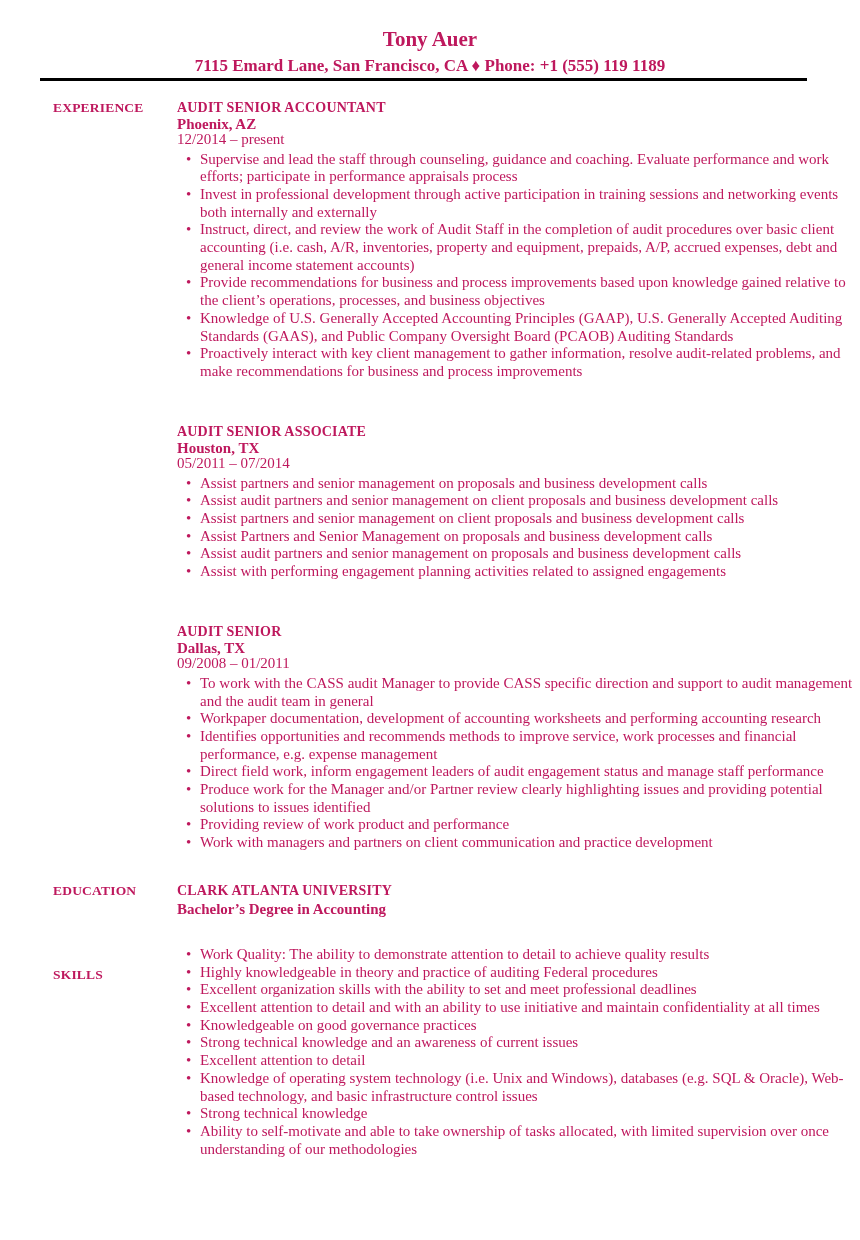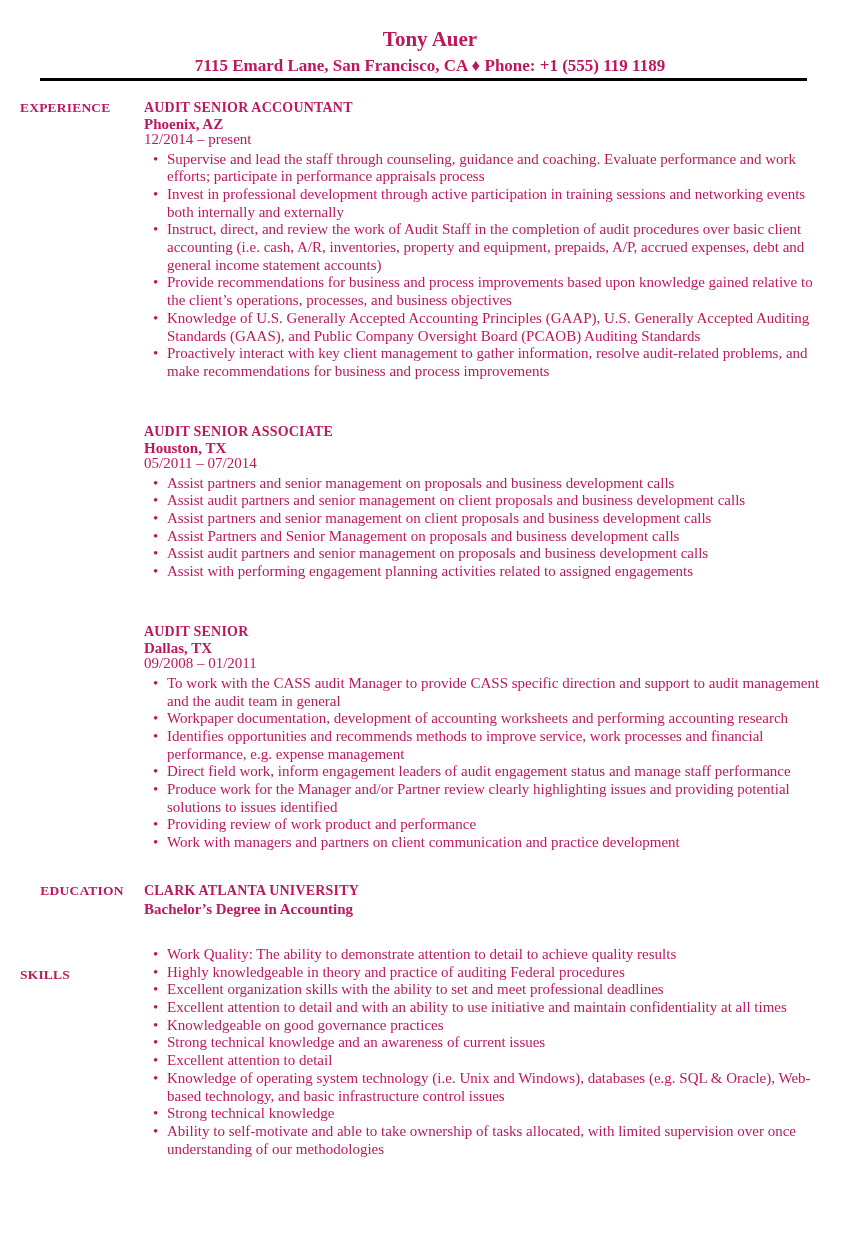--- a/index.html
+++ b/index.html
@@ -16,21 +16,21 @@
   .header { text-align: center; padding-top: 26px; }
   .name { font-size: 21px; font-weight: bold; line-height: 26px; }
   .contact { font-size: 17px; font-weight: bold; line-height: 20px; margin-top: 4px; }
   .rule { height: 2.5px; background: #000; margin: 2px 53px 0 40px; }
   
   .main { margin-top: 17px; }
   .row { display: flex; align-items: flex-start; }
   .label-col {
     flex: none;
     width: 124px;
-    padding-left: 20px;
+    padding-left: 53px;
     font-size: 13.5px;
     font-weight: bold;
     line-height: 19px;
     letter-spacing: 0.2px;
   }
   .content-col { flex: none; width: 690px; }
   
   .job + .job { margin-top: 41px; }
   .job-title {
     margin: 0;
@@ -45,21 +45,21 @@
     margin: 3px 0 0 0;
     padding: 0 0 0 23px;
     list-style: none;
     font-size: 15px;
     line-height: 17.7px;
   }
   .bullets li { position: relative; }
   .bullets li::before { content: "\2022"; position: absolute; left: -14px; }
   
   .row-education { margin-top: 29px; }
-  .row-education .label-col { line-height: 20px; text-align: center; }
+  .row-education .label-col { line-height: 20px; }
   .school { font-size: 14px; font-weight: bold; line-height: 20px; letter-spacing: 0.2px; }
   .degree { font-size: 15px; font-weight: bold; line-height: 16px; }
   
   .row-skills { margin-top: 21px; }
   .row-skills .label-col { line-height: 17.7px; margin-top: 28px; }
   .row-skills .bullets { margin-top: 8px; }
 </style>
 </head>
 <body>
 

